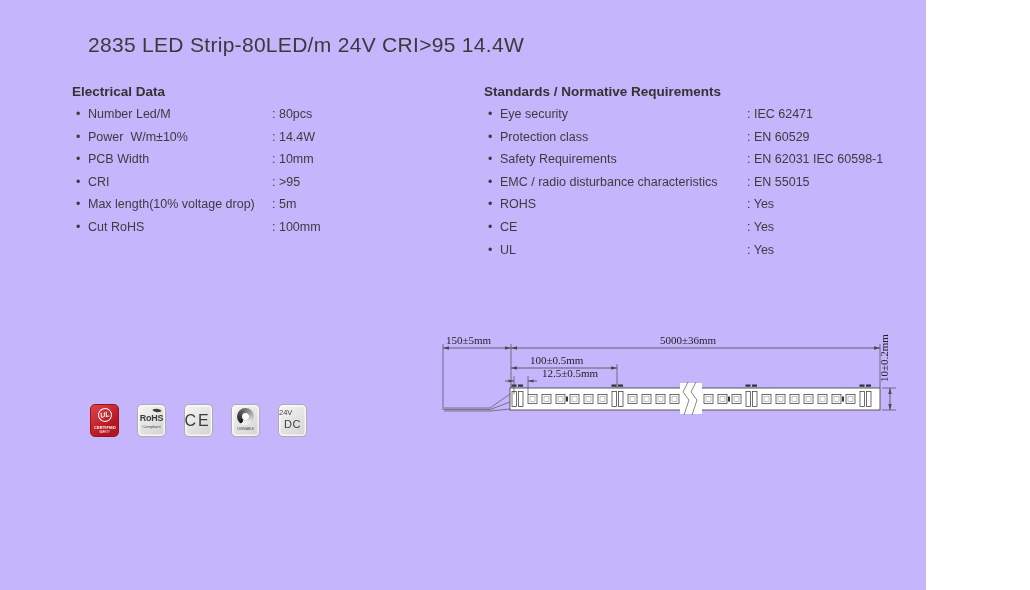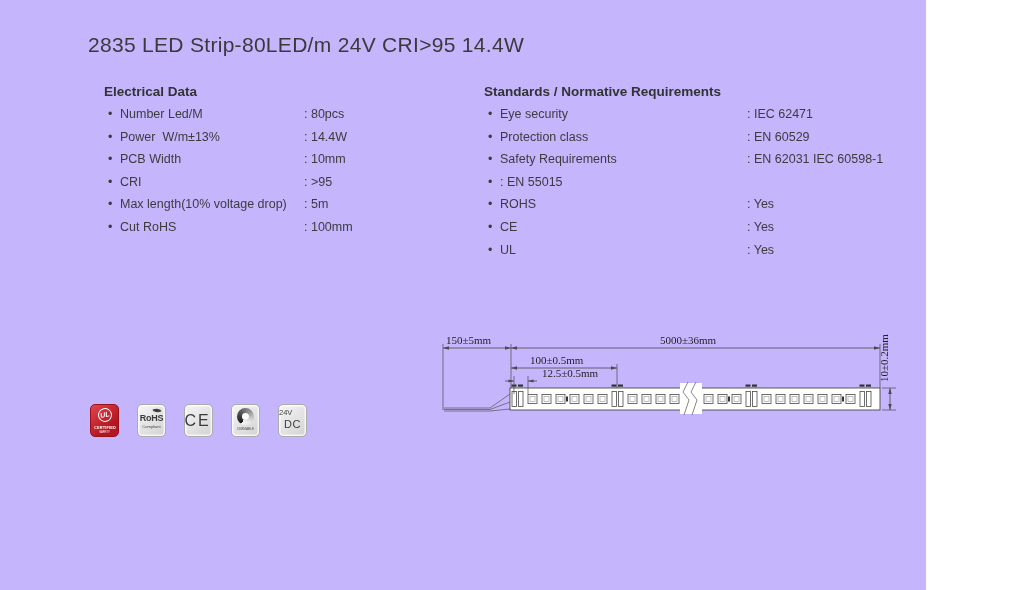--- a/index.html
+++ b/index.html
@@ -5,21 +5,21 @@
   html,body { margin:0; padding:0; background:#fff; }
   .page {
     position:relative; width:926px; height:590px; background:#c4b5fd;
     font-family:"Liberation Sans", sans-serif; color:#3b3b3d; overflow:hidden;
   }
   .title {
     position:absolute; left:88px; top:33px; margin:0;
     font-size:21px; font-weight:400; letter-spacing:.3px; color:#3a3a3a;
   }
   .section { position:absolute; top:84px; }
-  .section-left  { left:104px;  width:320px; }
+  .section-left  { left:72px;  width:320px; }
   .section-right { left:484px; width:460px; }
   .section-heading { margin:0 0 8px 0; font-size:13.5px; font-weight:700; color:#333; }
   .spec-row { display:flex; align-items:baseline; height:22.6px; font-size:12.5px; padding-left:4px; }
   .spec-row .bullet { width:12px; color:#3b3b3d; }
   .spec-row .label { white-space:pre; color:#3c3c3e; }
   .section-left  .label { width:184px; }
   .section-right .label { width:247px; }
   .spec-row .value { white-space:pre; color:#3c3c3e; }
 
   .drawing { position:absolute; left:430px; top:318px; }
@@ -68,21 +68,21 @@
 
   <section class="section section-left">
     <h2 class="section-heading">Electrical Data</h2>
     <div class="spec-row">
       <span class="bullet">•</span>
       <span class="label">Number Led/M</span>
       <span class="value">: 80pcs</span>
     </div>
     <div class="spec-row">
       <span class="bullet">•</span>
-      <span class="label">Power  W/m±13%</span>
+      <span class="label">Power  W/m±10%</span>
       <span class="value">: 14.4W</span>
     </div>
     <div class="spec-row">
       <span class="bullet">•</span>
       <span class="label">PCB Width</span>
       <span class="value">: 10mm</span>
     </div>
     <div class="spec-row">
       <span class="bullet">•</span>
       <span class="label">CRI</span>
@@ -112,20 +112,21 @@
       <span class="label">Protection class</span>
       <span class="value">: EN 60529</span>
     </div>
     <div class="spec-row">
       <span class="bullet">•</span>
       <span class="label">Safety Requirements</span>
       <span class="value">: EN 62031 IEC 60598-1</span>
     </div>
     <div class="spec-row">
       <span class="bullet">•</span>
+      <span class="label">EMC / radio disturbance characteristics</span>
       <span class="value">: EN 55015</span>
     </div>
     <div class="spec-row">
       <span class="bullet">•</span>
       <span class="label">ROHS</span>
       <span class="value">: Yes</span>
     </div>
     <div class="spec-row">
       <span class="bullet">•</span>
       <span class="label">CE</span>

